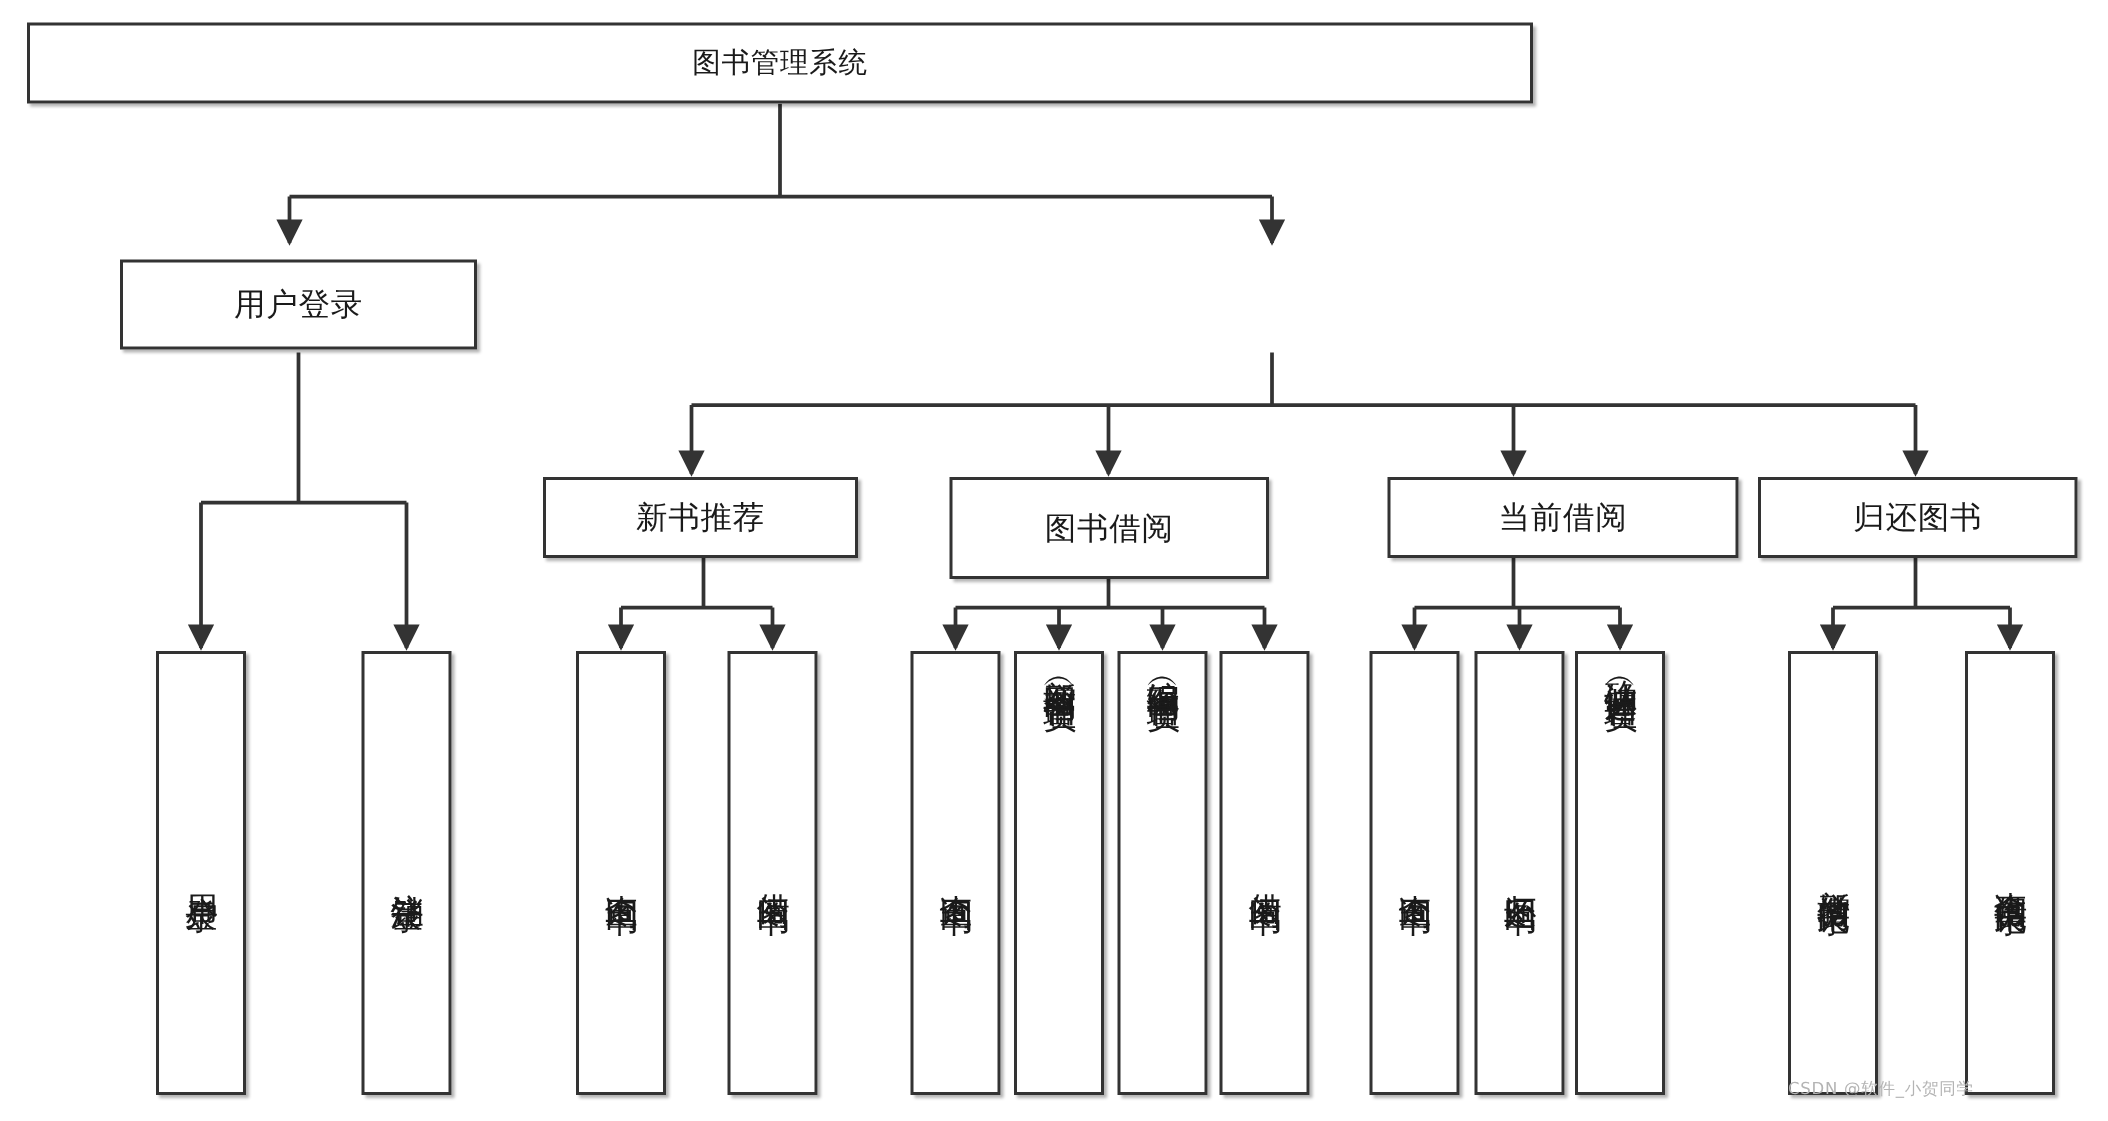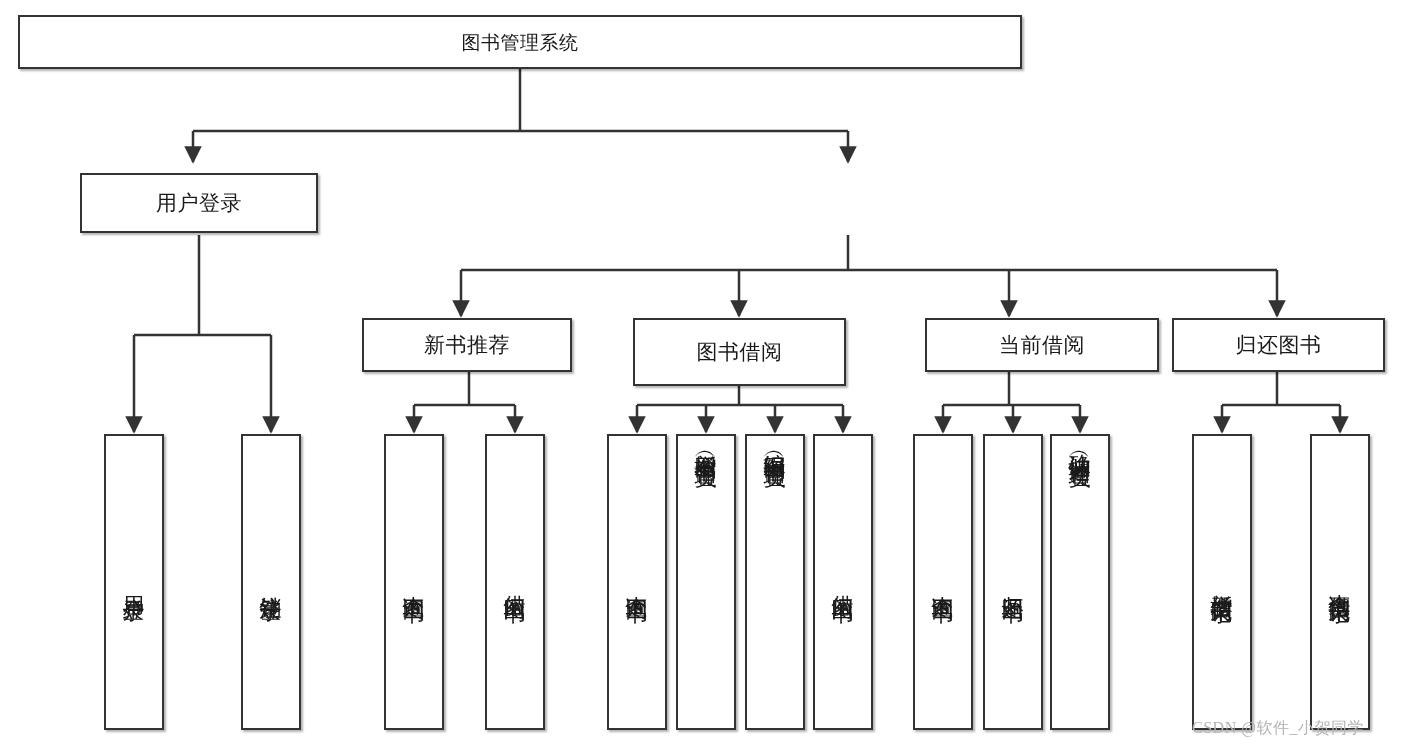--- a/index.html
+++ b/index.html
@@ -63,26 +63,25 @@
     line-height: 1.05;
     letter-spacing: 2px;
     margin: 0 auto;
   }
   
   .node.vert.center {
     align-items: center;
   }
   .watermark {
     position: absolute;
-    font-size: 16px;
+    font-size: 11px;
     color: #b4b4b4;
     white-space: nowrap;
     letter-spacing: 0.5px;
     user-select: none;
-    font-family: Liberation Serif, serif;
   }
 </style>
 </head>
 <body>
 
 <div id="canvas">
 
   <svg id="edges" viewBox="0 0 1405 747" xmlns="http://www.w3.org/2000/svg">
     <defs>
       <marker id="arrow" viewBox="0 0 10 10" refX="9" refY="5" markerWidth="7" markerHeight="7" orient="auto-start-reverse">

